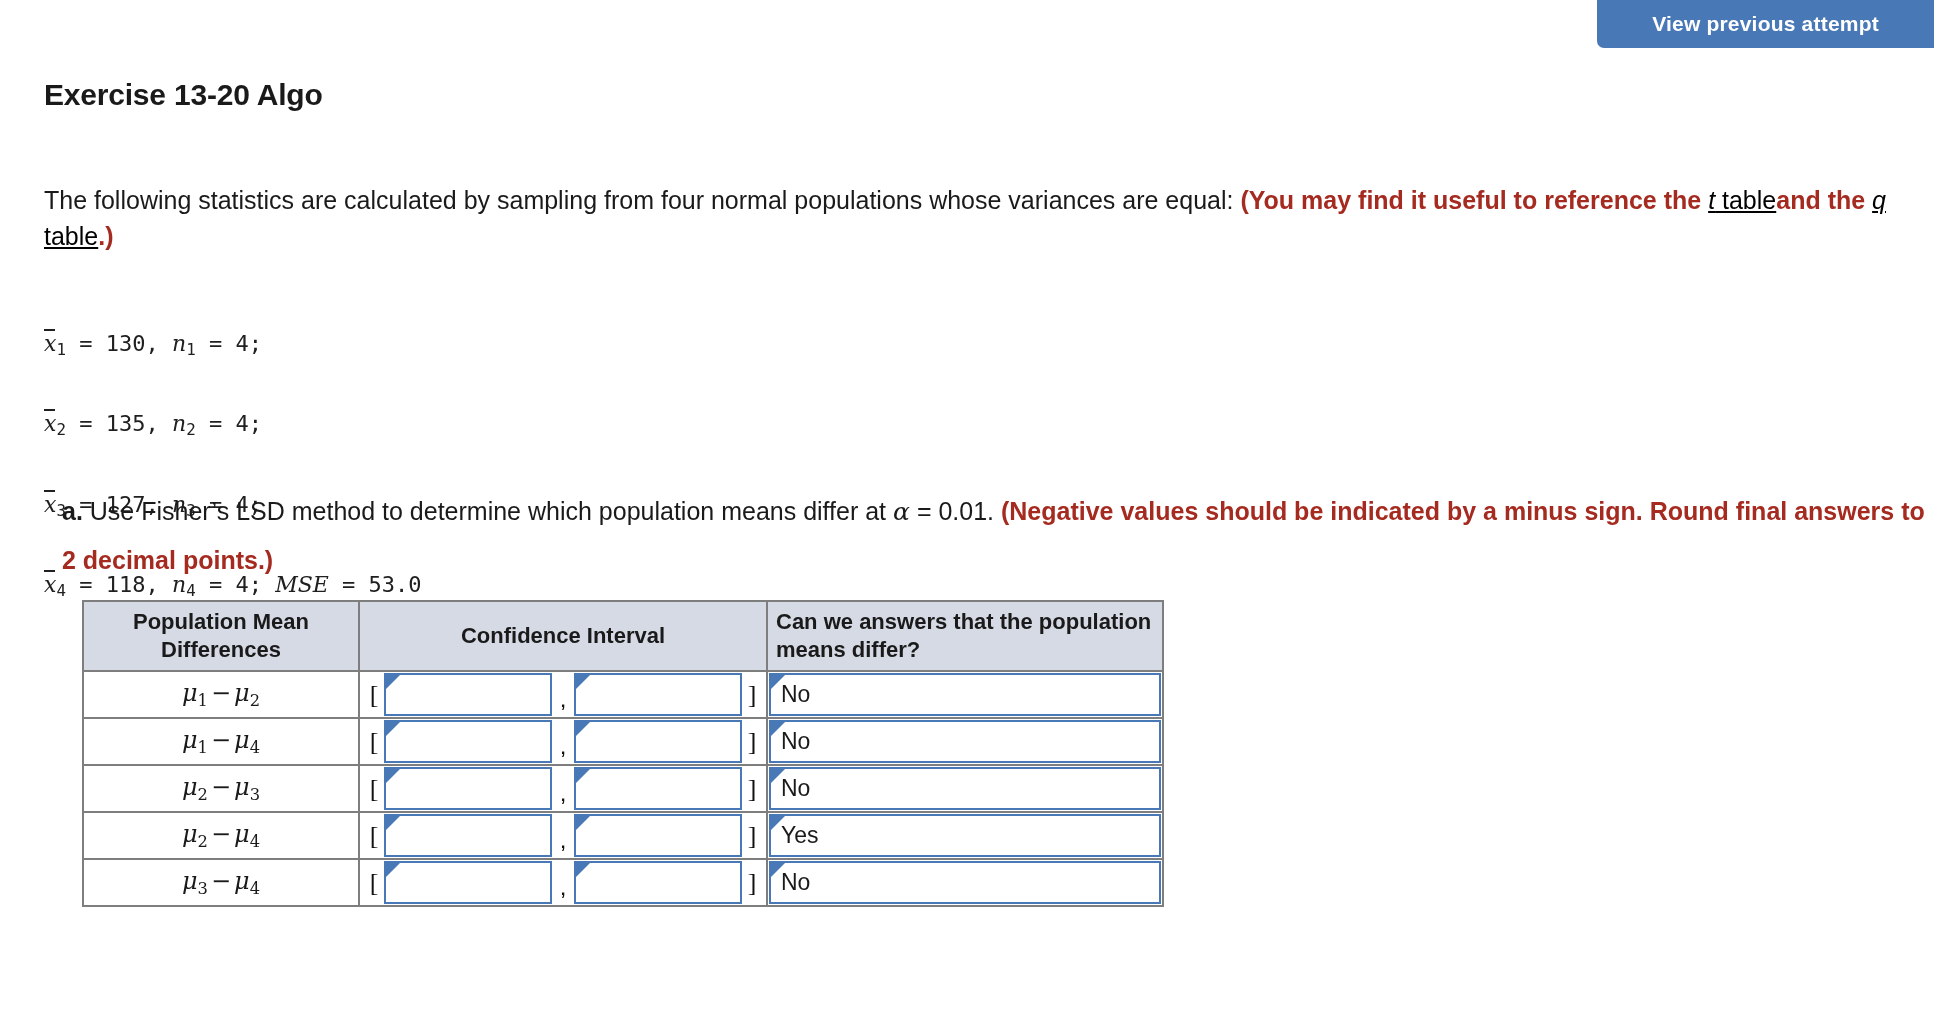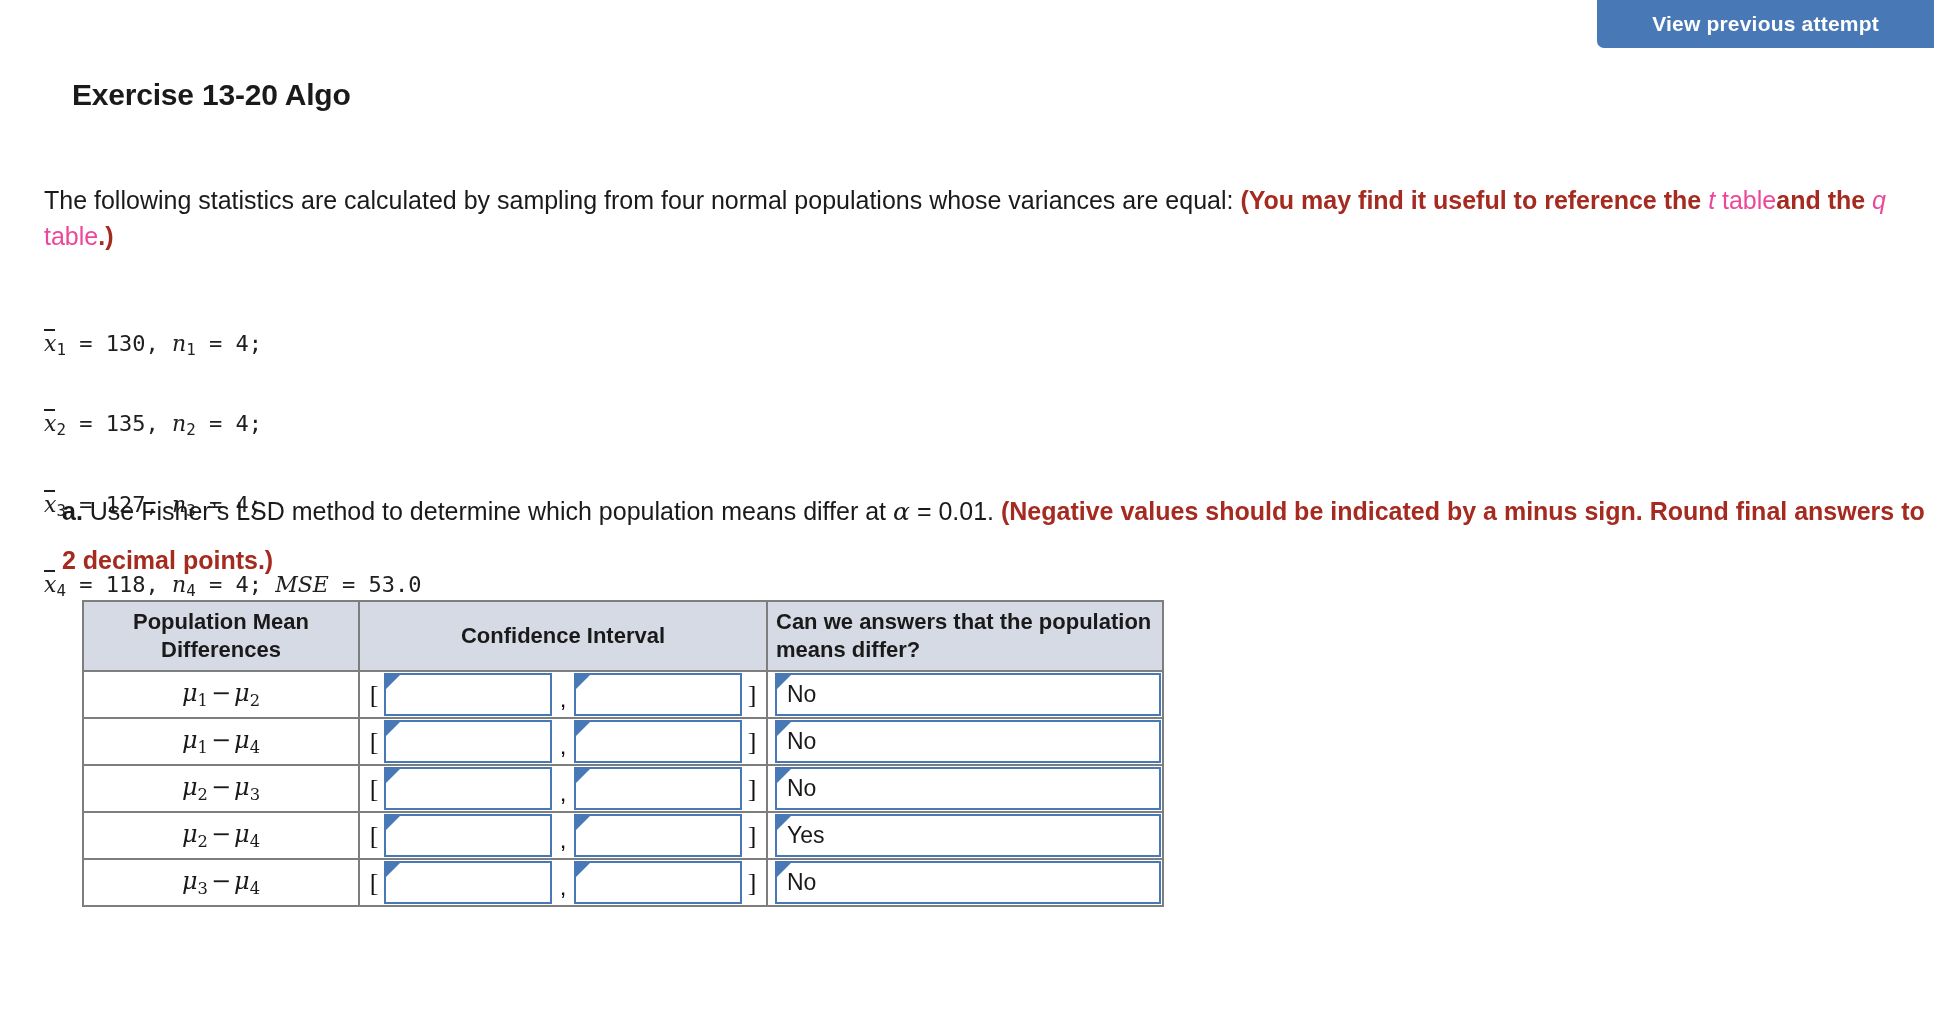--- a/index.html
+++ b/index.html
@@ -44,39 +44,39 @@
 
   
   .page-title {
     position: absolute;
     top: 78px;
     left: 44px;
     font-size: 30px;
     font-weight: bold;
     color: #1A1A1A;
     letter-spacing: -0.2px;
-    margin-left: 28px;
   }
 
   
   .intro {
     position: absolute;
     top: 182px;
     left: 44px;
     width: 1878px;
     font-size: 25px;
     line-height: 36px;
     color: #1A1A1A;
   }
   .emph-red {
     color: #A52A1F;
     font-weight: bold;
   }
   .tbl-link {
-    color: #ec4899;
+    color: #000000;
+    text-decoration: underline;
     font-weight: normal;
     cursor: pointer;
   }
   .ital { font-style: italic; }
 
   
   .stats {
     position: absolute;
     top: 288px;
     left: 44px;
@@ -197,21 +197,21 @@
     flex: 0 0 22px;
     font-family: "Liberation Sans", sans-serif;
     padding-top: 8px;
   }
 
   .cell-concl { padding: 0 !important; }
   .concl-wrap {
     display: flex;
     align-items: center;
     height: 100%;
-    padding: 0 1px 0 7px;
+    padding: 0 1px 0 1px;
   }
 
   
   .ansbox {
     position: relative;
     background: #ffffff;
     border: 2px solid #4879B6;
     height: 43px;
     font-size: 23px;
     color: #1A1A1A;

